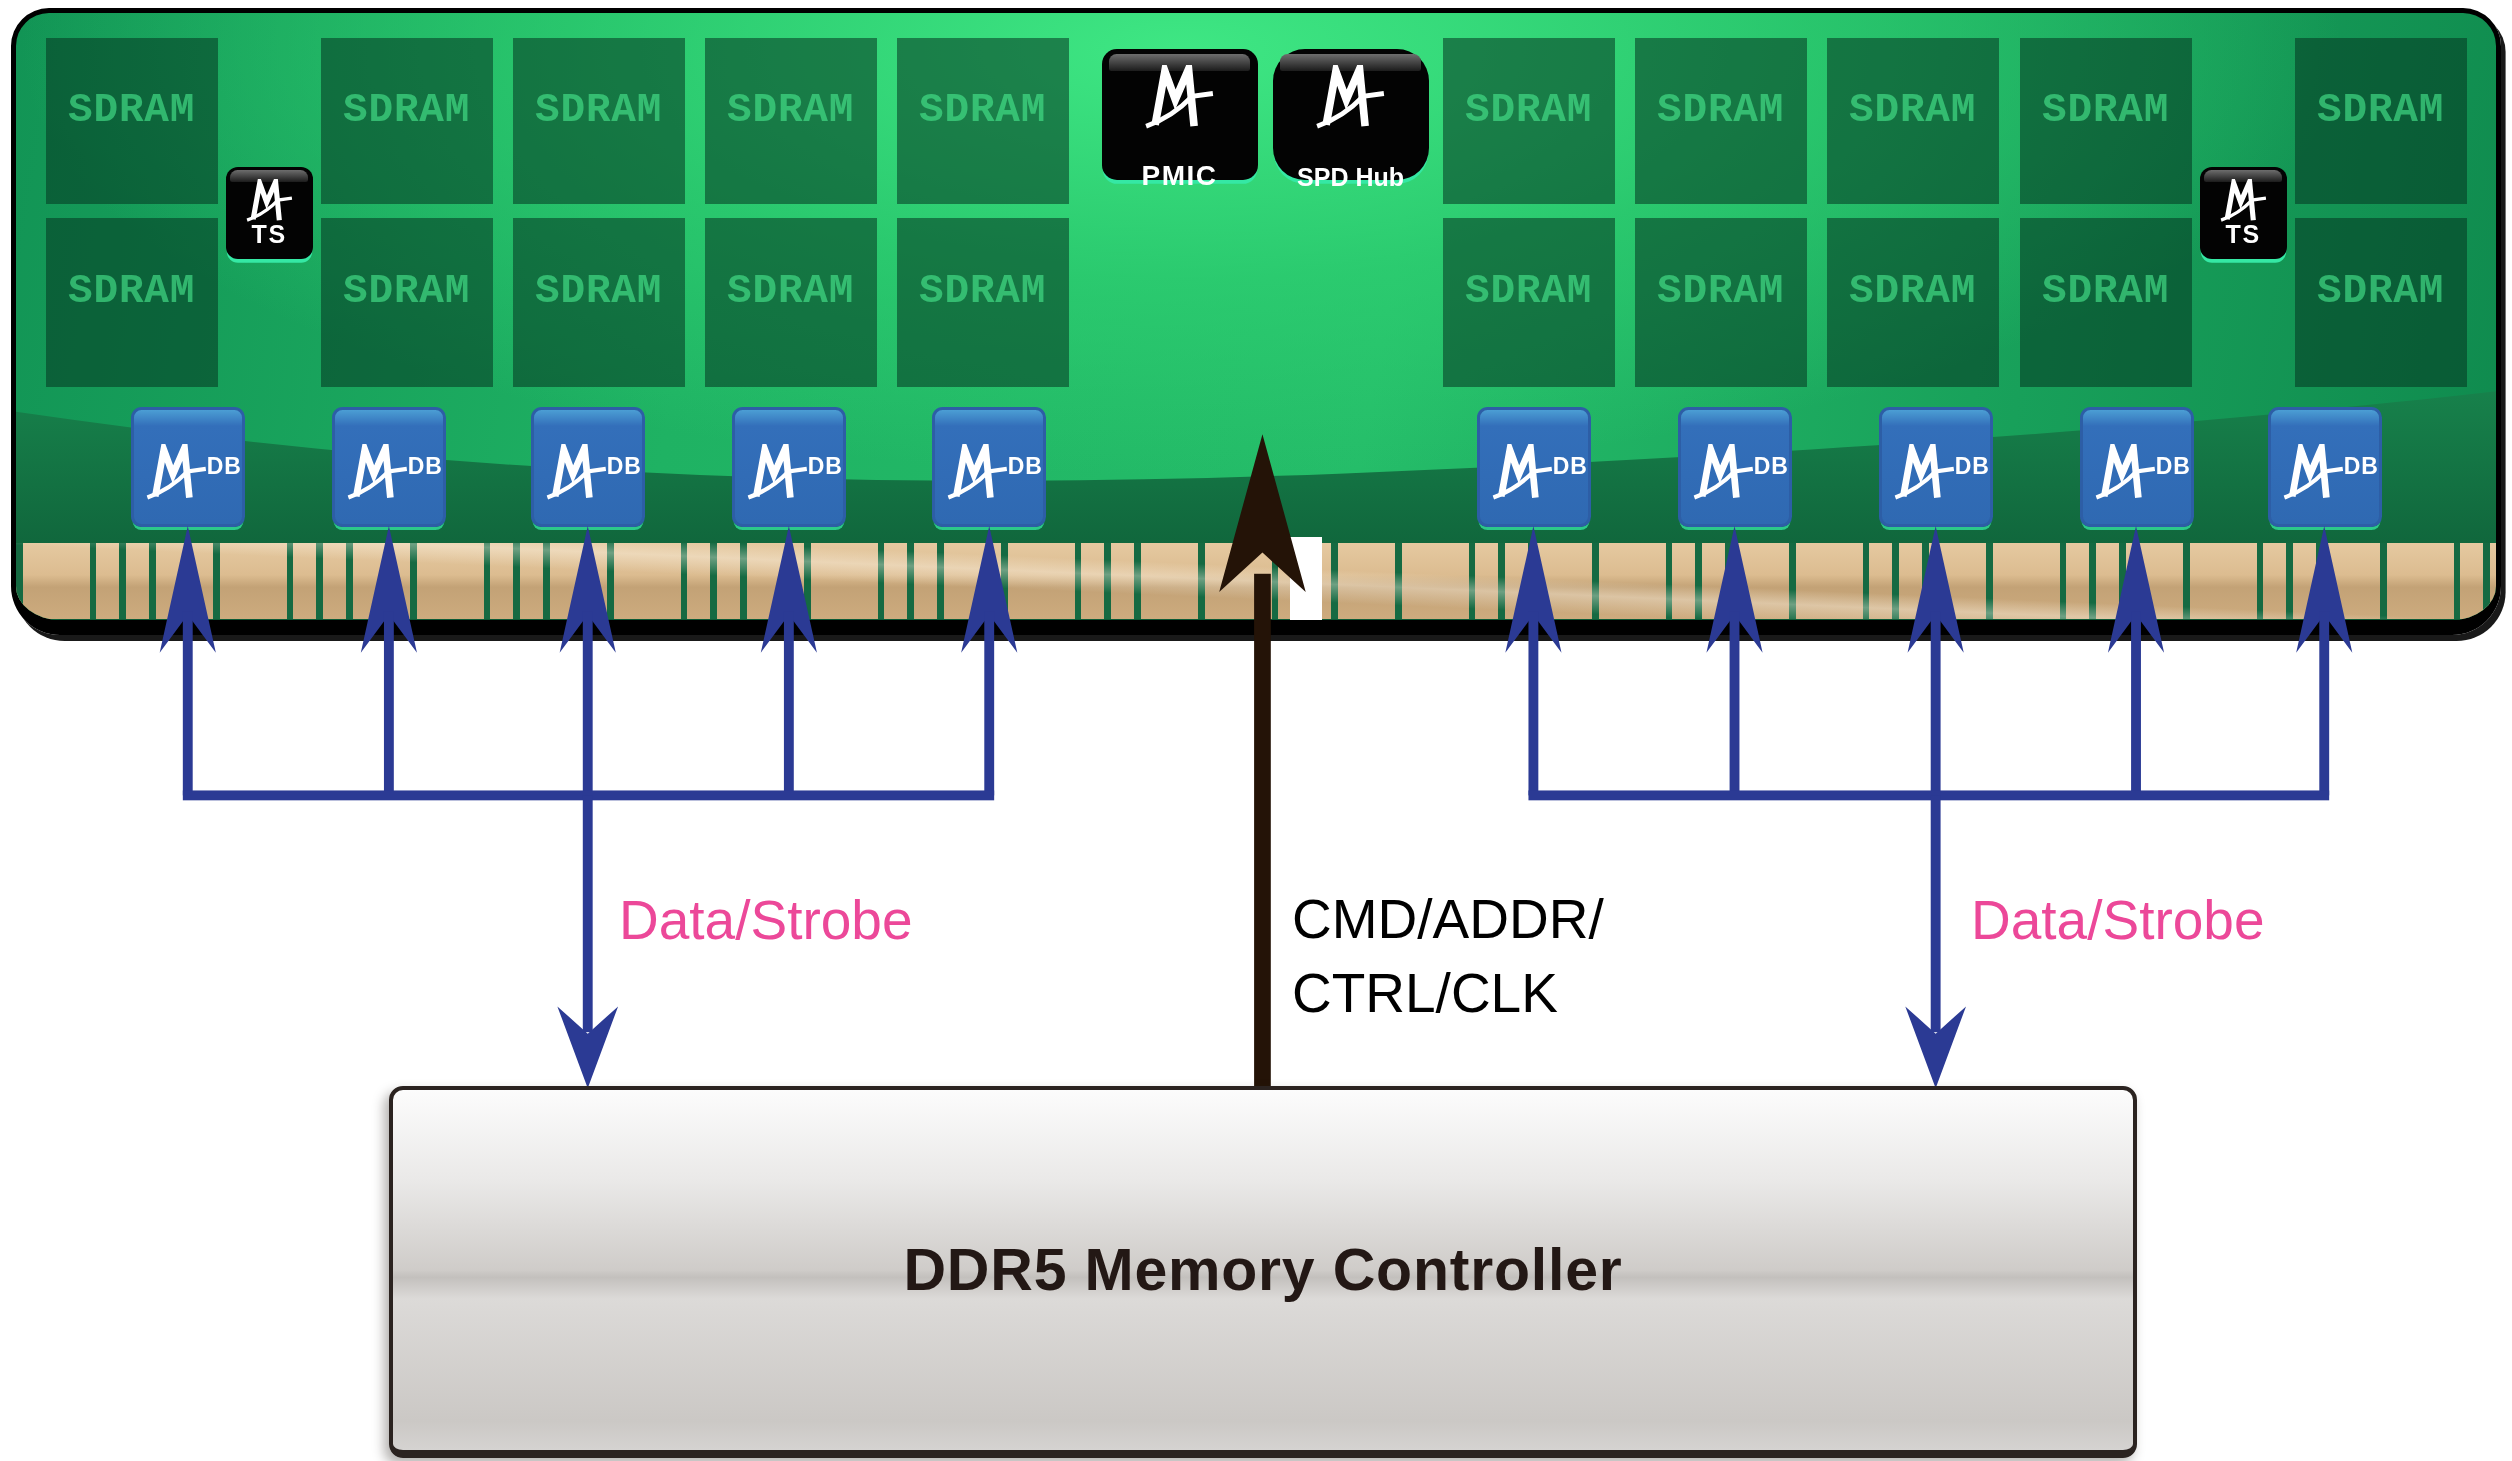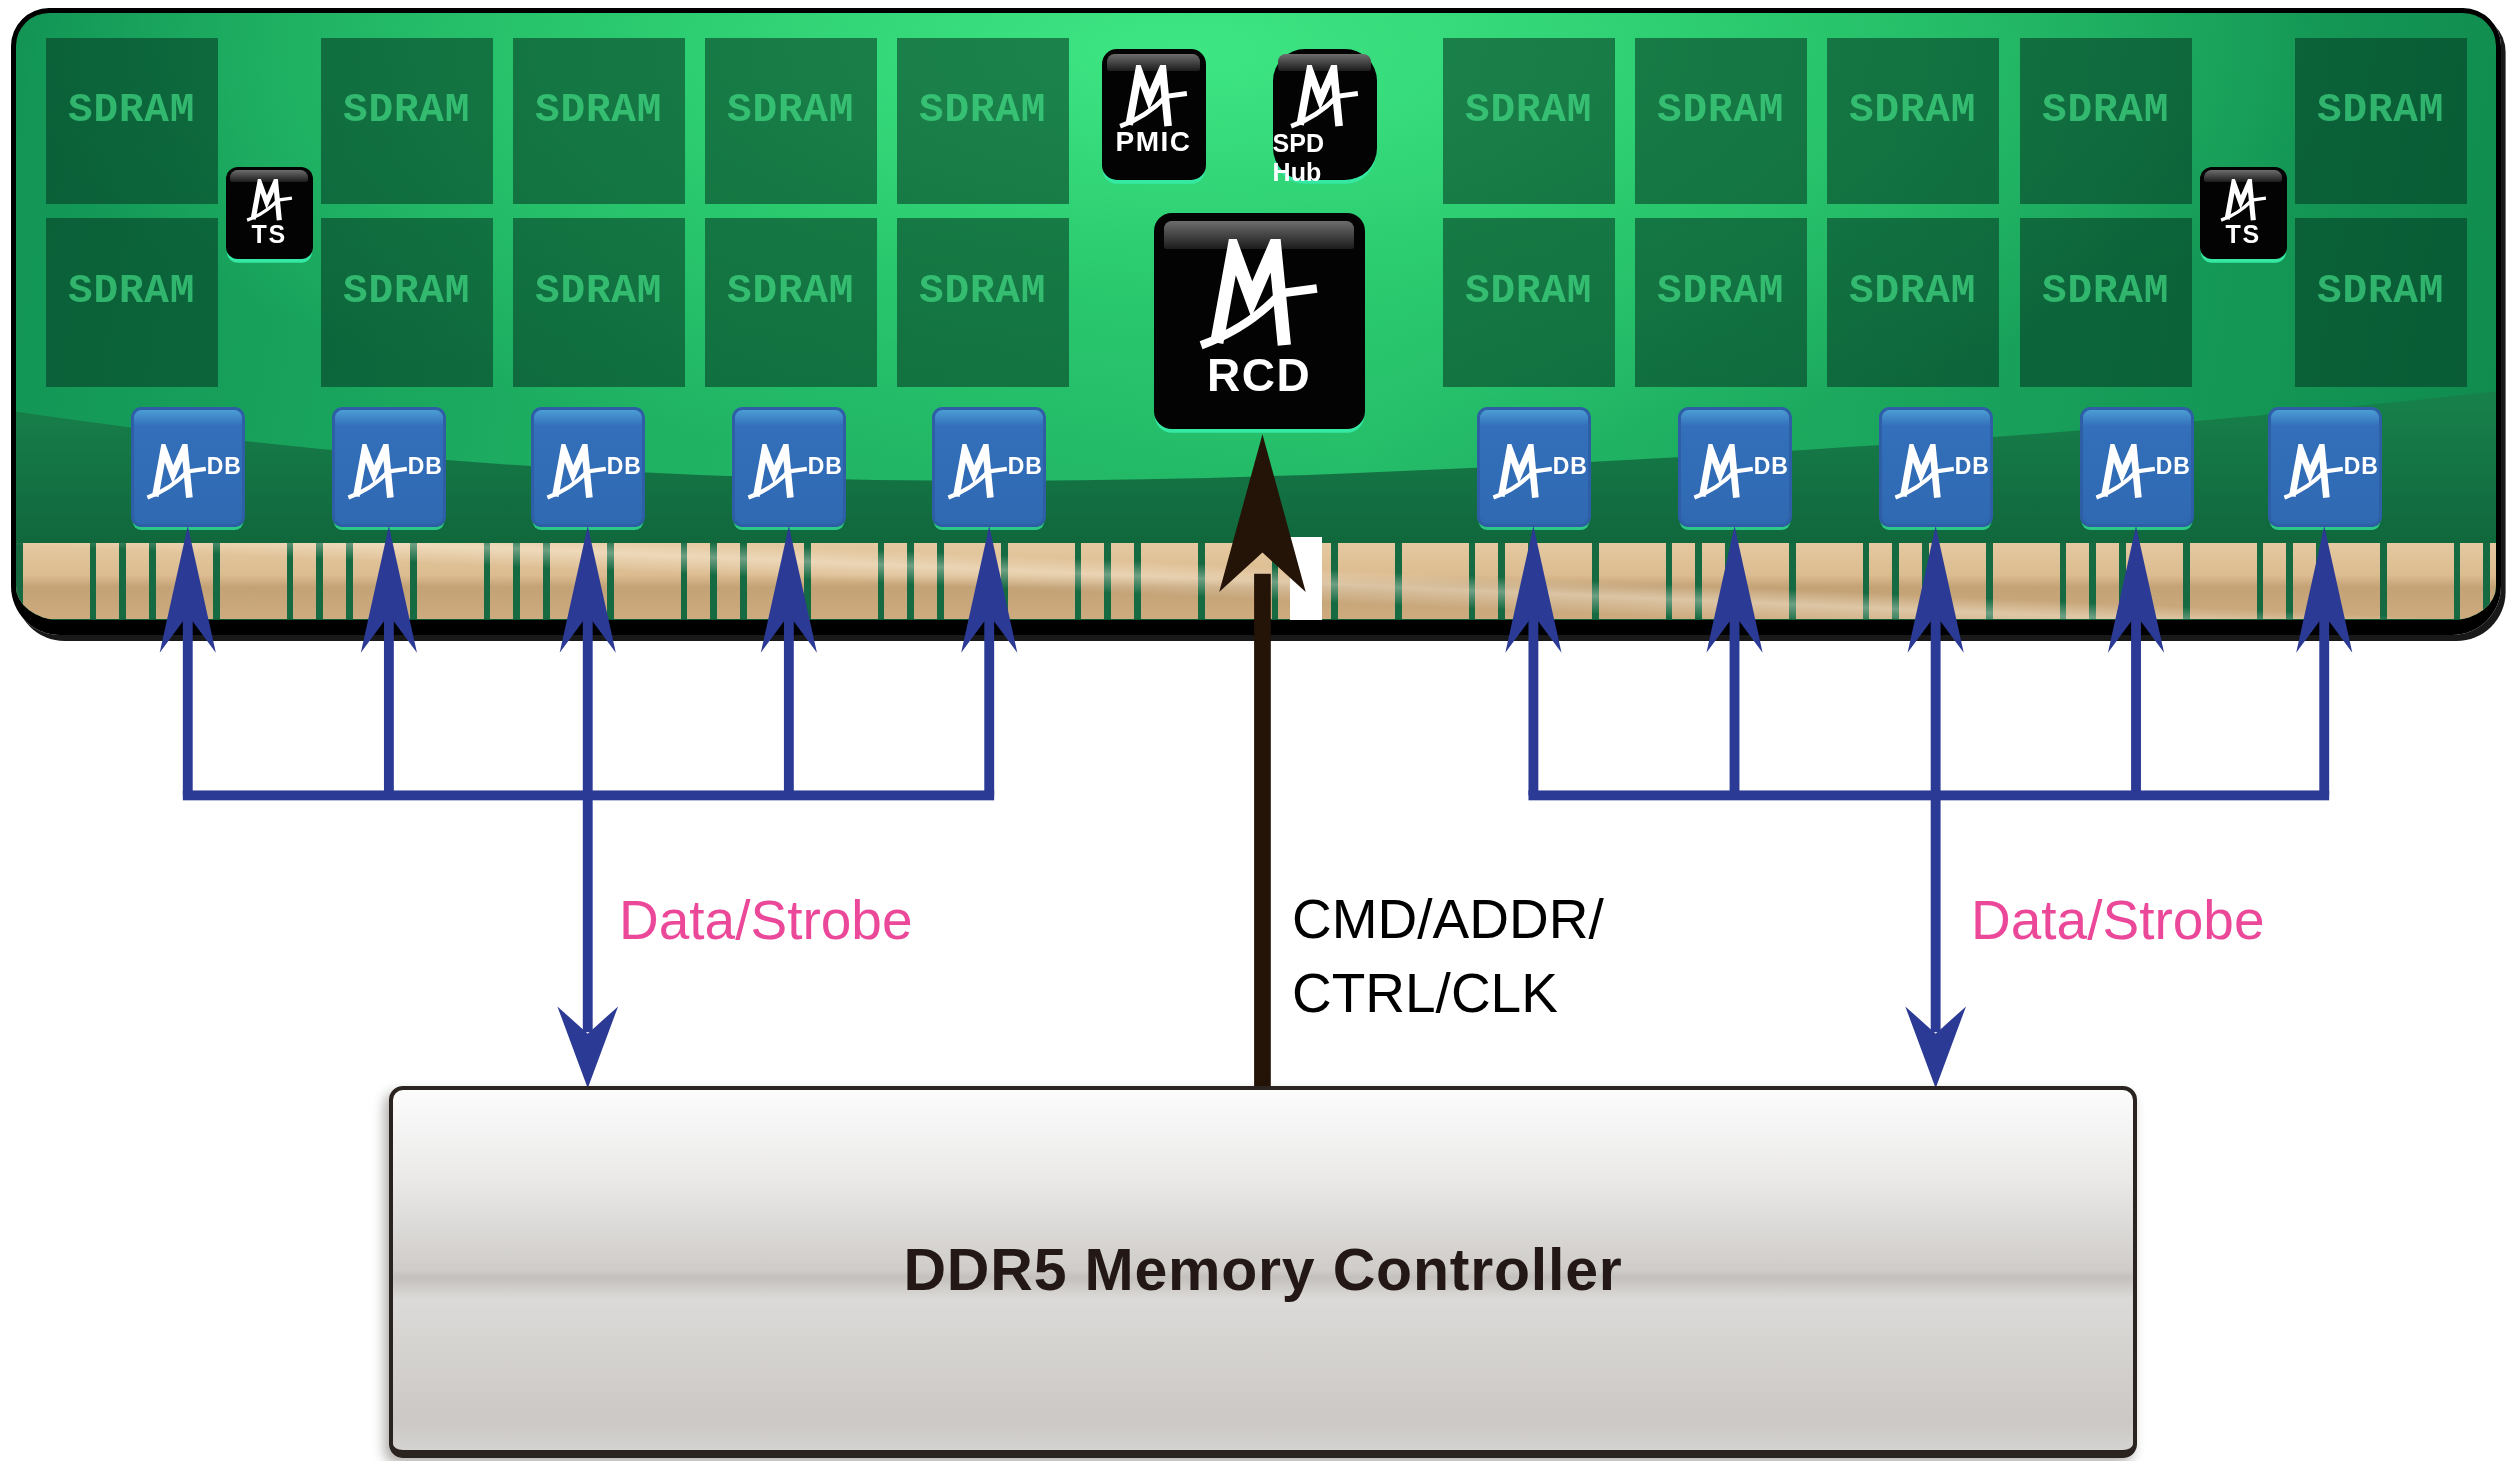--- a/index.html
+++ b/index.html
@@ -61,21 +61,21 @@
     border-radius:7.6px 7.6px 2.3px 2.3px;
   }
   .chip-black .logo{position:relative;z-index:1;}
   .chip-label{color:#fff;font-weight:bold;z-index:1;letter-spacing:1.5px;}
 
   .ts{left:210px;top:154px;width:87px;height:92px;}
   .ts .logo{width:47px;height:43px;margin-top:12px;}
   .ts .chip-label{font-size:25px;margin-top:-1.5px;}
   .ts-right{left:2184px;}
 
-  .pmic,.spd{width:104px;height:131px;top:36px;border-radius:15px;}
+  .pmic,.spd{width:156px;height:131px;top:36px;border-radius:15px;gap:34px;}
   .pmic{left:1086px;} .spd{left:1257px;border-radius:32px;}
   .pmic .logo,.spd .logo{width:73px;height:64px;margin-top:16.7px;}
   .pmic .chip-label{font-size:28px;margin-top:-3px;}
   .spd .chip-label{font-size:25px;margin-top:0px;letter-spacing:0;}
 
   .rcd{left:1138px;top:200px;width:211px;height:216px;border-radius:18px;}
   .rcd .logo{width:128px;height:111px;margin-top:26px;}
   .rcd .chip-label{font-size:46px;margin-top:-1.5px;}
 
   
@@ -228,28 +228,20 @@
         </span>
       <span class="chip-label">PMIC</span>
     </div>
     <div class="chip-black spd">
       <span class="logo">
           <svg viewBox="0 0 100 92" preserveAspectRatio="xMidYMid meet">
             <use href="#mlogo"></use>
           </svg>
         </span>
       <span class="chip-label">SPD Hub</span>
-    </div>
-    <div class="chip-black rcd">
-      <span class="logo">
-          <svg viewBox="0 0 100 92" preserveAspectRatio="xMidYMid meet">
-            <use href="#mlogo"></use>
-          </svg>
-        </span>
-      <span class="chip-label">RCD</span>
     </div>
 
     <div class="db" style="left:115px">
         <span class="logo">
           <svg viewBox="0 0 100 92" preserveAspectRatio="xMidYMid meet">
             <use href="#mlogo"></use>
           </svg>
         </span>
         <span class="chip-label">DB</span>
       </div>

